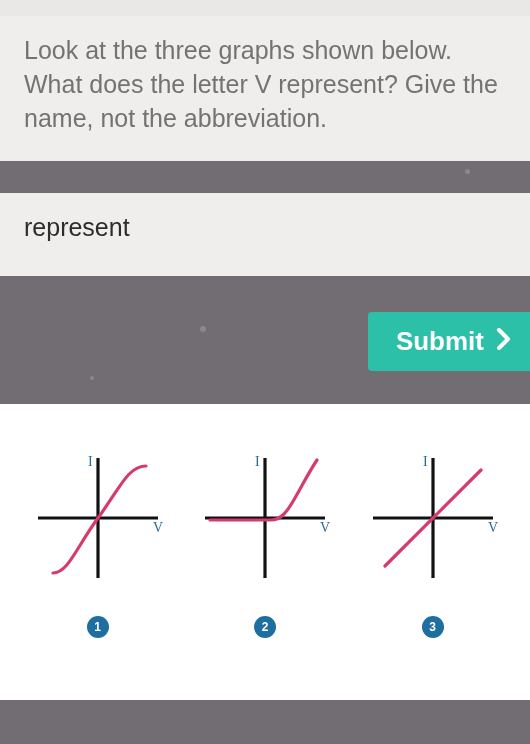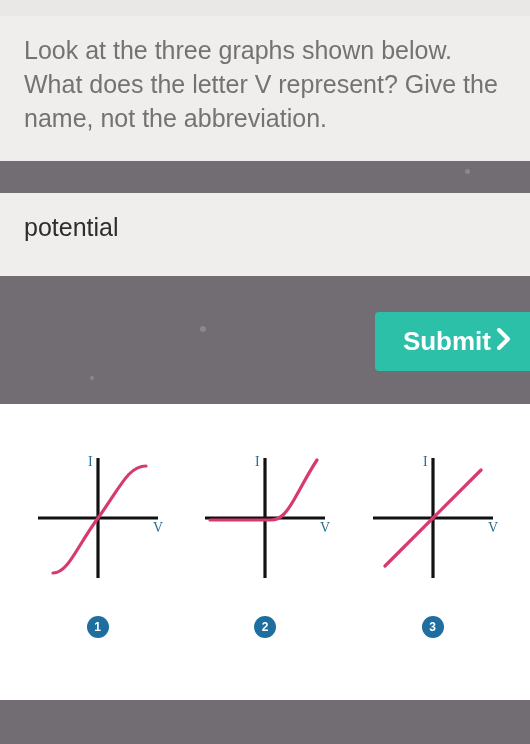--- a/index.html
+++ b/index.html
@@ -25,21 +25,21 @@
   }
   .submit-row{
     width:100%;height:128px;position:relative;
   }
   .submit-btn{
     position:absolute;right:0;top:36px;
     background:#2cc0a8;color:#fff;
     font-size:26px;font-weight:600;
     padding:14px 18px 14px 28px;
     border:none;border-radius:4px 0 0 4px;
-    display:flex;align-items:center;gap:5px;
+    display:flex;align-items:center;gap:12px;
     cursor:pointer;
   }
   .chev{display:inline-block}
   .graphs-card{
     background:#ffffff;width:100%;
     height:296px;
     padding-top:44px;
     box-sizing:border-box;
   }
   .graph-row{
@@ -65,21 +65,21 @@
 
 <div class="question-panel">
   <span>Look at the three graphs shown below. What does the letter V represent? Give the name, not the abbreviation.</span>
 </div>
 
 <div class="gap1">
   <span class="noise-dot" style="width:5px;height:5px;right:60px;top:8px"></span>
 </div>
 
 <div class="answer-panel">
-  <span>potential</span>
+  <span>represent</span>
 </div>
 
 <div class="submit-row">
   <span class="noise-dot" style="width:6px;height:6px;left:200px;top:50px"></span>
   <span class="noise-dot" style="width:4px;height:4px;left:90px;top:100px"></span>
   <button class="submit-btn">
     <span>Submit</span>
     <span class="chev">
       <svg width="16" height="22" viewBox="0 0 16 22">
         <path d="M3 2 L12 11 L3 20" stroke="#ffffff" stroke-width="4" fill="none" stroke-linecap="round" stroke-linejoin="round"></path>

